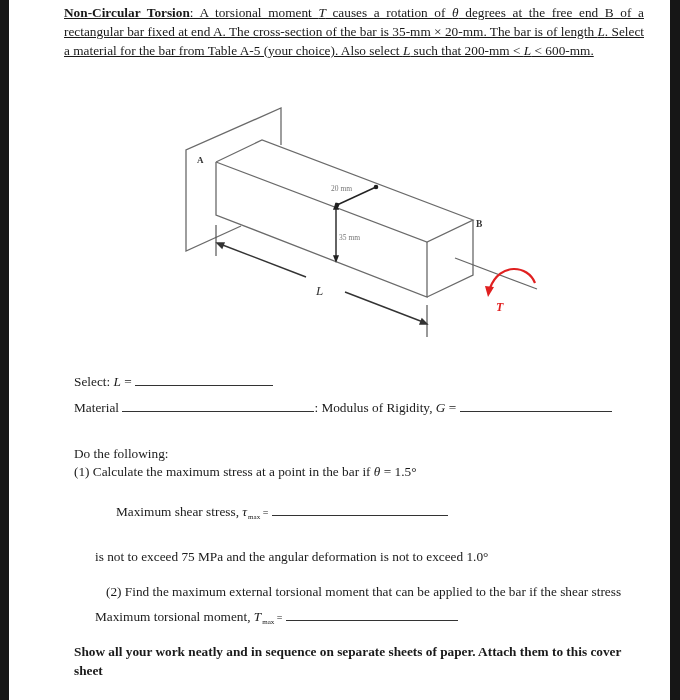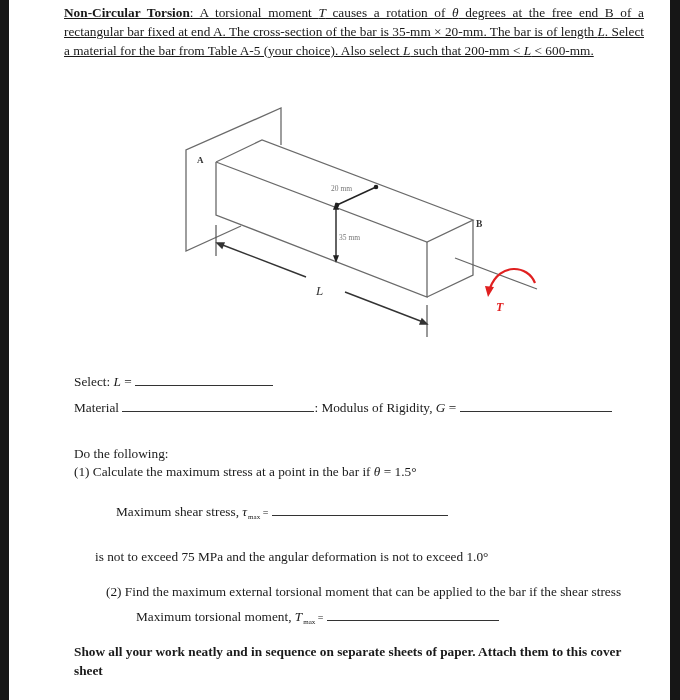--- a/index.html
+++ b/index.html
@@ -97,18 +97,18 @@
 </div>
 
 <div class="txt" style="left:96px; top:502px;margin-left:20px;">
   <span>Maximum shear stress, </span><i>τ</i><span class="sub">max</span><span style="font-size:10px;"> =</span>
   <span class="blank" style="width:176px;"></span>
 </div>
 
 <div class="txt" style="left:74px; top:582px;margin-left:32px;">(2) Find the maximum external torsional moment that can be applied to the bar if the shear stress</div>
 <div class="txt" style="left:95px; top:547px;">is not to exceed 75 MPa and the angular deformation is not to exceed 1.0°</div>
 
-<div class="txt" style="left:95px; top:607px;margin-left:41px;">
+<div class="txt" style="left:95px; top:607px;">
   <span>Maximum torsional moment, </span><i>T</i><span class="sub">max</span><span style="font-size:10px;"> =</span>
   <span class="blank" style="width:172px;"></span>
 </div>
 
 <div class="txt b" style="left:74px; top:642px; width:575px;">Show all your work neatly and in sequence on separate sheets of paper. Attach them to this cover sheet</div>
 
 </body></html>

